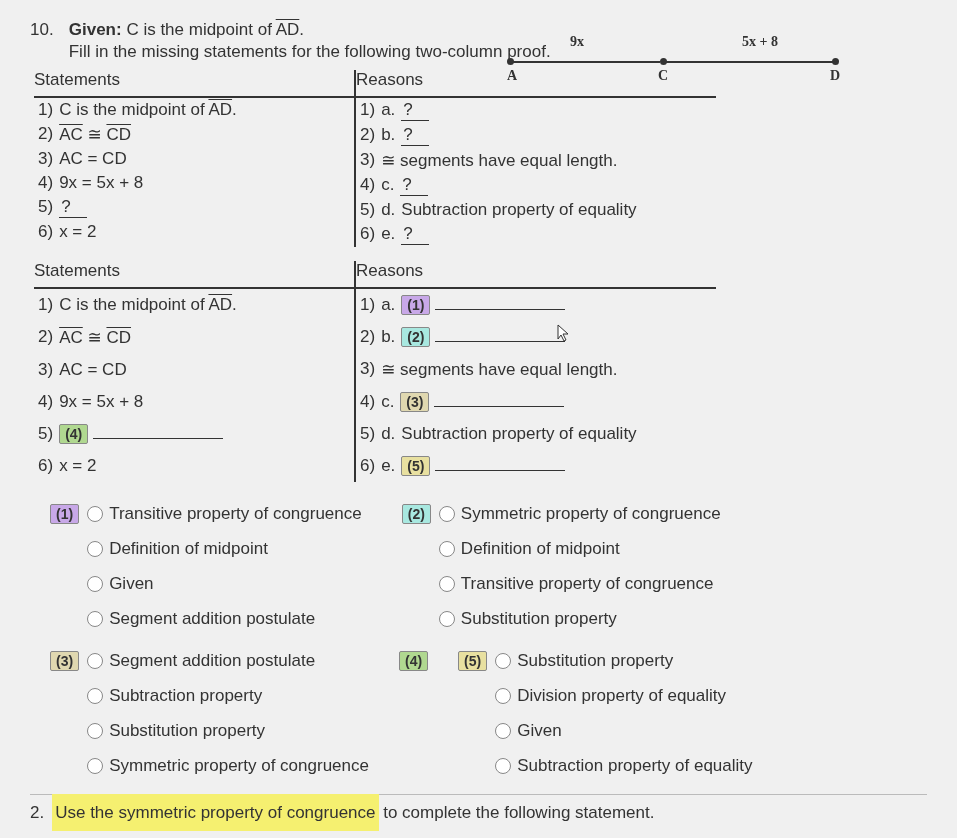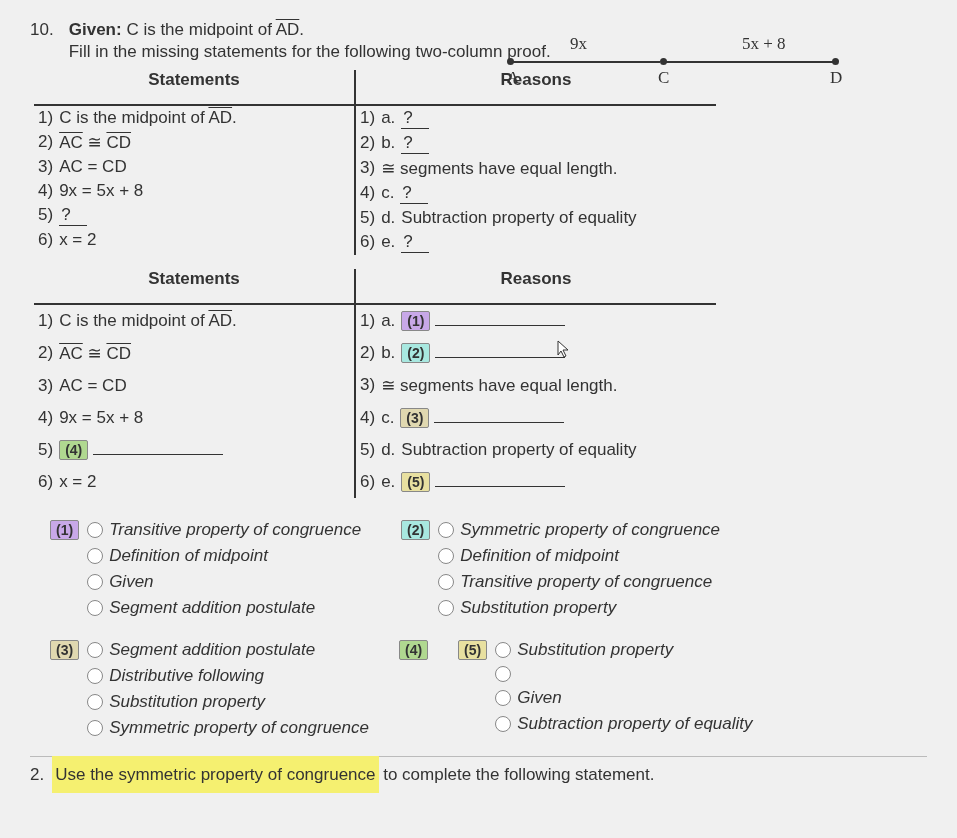--- a/index.html
+++ b/index.html
@@ -43,38 +43,37 @@
     background: #333;
     border-radius: 50%;
     top: 14px;
   }
   .diagram .seg {
     position: absolute;
     height: 2px;
     background: #333;
     top: 17px;
   }
-  .diagram .lbl { position: absolute; font-family: 'Times New Roman', serif; font-size: 17px;}
+  .diagram .lbl { position: absolute; font-family: 'Times New Roman', serif; font-size: 14px; font-weight: bold;}
   .wrap { position: relative; }
 
   .proof-table {
     margin-top: 6px;
     margin-left: 4px;
     display: flex;
     width: 680px;
   }
   .col-s, .col-r {
     flex: 0 0 320px;
   }
   .col-r { flex: 0 0 360px; }
   .thead {
-    font-weight: bold;
-    text-align: center;
+    font-weight: normal;
     border-bottom: 2px solid #333;
-    padding-bottom: 14px;
+    padding-bottom: 6px;
   }
   .trow { padding: 2px 4px; display:flex; gap:6px;}
   .col-s { border-right: 2px solid #333; }
   .under { border-bottom: 1.5px solid #333; display:inline-block; min-width: 24px; padding:0 2px;}
   .blank-line { border-bottom: 1.5px solid #333; display:inline-block; min-width: 130px;}
 
   .proof-table2 {
     margin-top: 14px;
     margin-left: 4px;
     display: flex;
@@ -94,21 +93,21 @@
     text-align: center;
   }
   .b1 { background: #c8a8e8; }
   .b2 { background: #a8e8e0; }
   .b3 { background: #e0d8b0; }
   .b4 { background: #b0d890; }
   .b5 { background: #e8e0a0; }
 
   .options-block { margin-top: 22px; margin-left: 20px; display:flex; flex-wrap:wrap; gap: 26px 40px;}
   .opt-group { display:flex; gap:8px; align-items:flex-start;}
-  .opt-list { display:flex; flex-direction:column; gap:6px;font-style:italic;}
+  .opt-list { display:flex; flex-direction:column; gap:15px;}
   .opt-item { display:flex; gap:6px; align-items:center;}
   .radio {
     width: 14px; height: 14px; border: 1.5px solid #888; border-radius: 50%;
     background: #fff;
     display:inline-block;
     flex: 0 0 14px;
   }
   .hr-thin { border:none; border-top:1px solid #bbb; margin: 18px 0 8px;}
   .q11 { display:flex; gap:8px;}
   .highlight-yellow { background: #f5f070; padding:9px 3px;}
@@ -324,21 +323,21 @@
     <div class="row-flex-3" style="margin-top:22px;">
       <div class="opt-group">
         <span class="num-badge b3">(3)</span>
         <div class="opt-list">
           <div class="opt-item">
               <span class="radio"></span>
               <span>Segment addition postulate</span>
             </div>
           <div class="opt-item">
               <span class="radio"></span>
-              <span>Distributive following</span>
+              <span>Subtraction property</span>
             </div>
           <div class="opt-item">
               <span class="radio"></span>
               <span>Substitution property</span>
             </div>
           <div class="opt-item">
               <span class="radio"></span>
               <span>Symmetric property of congruence</span>
             </div>
         </div>
@@ -348,20 +347,21 @@
       </div>
       <div class="opt-group">
         <span class="num-badge b5">(5)</span>
         <div class="opt-list">
           <div class="opt-item">
               <span class="radio"></span>
               <span>Substitution property</span>
             </div>
           <div class="opt-item">
               <span class="radio"></span>
+              <span>Division property of equality</span>
             </div>
           <div class="opt-item">
               <span class="radio"></span>
               <span>Given</span>
             </div>
           <div class="opt-item">
               <span class="radio"></span>
               <span>Subtraction property of equality</span>
             </div>
         </div>

